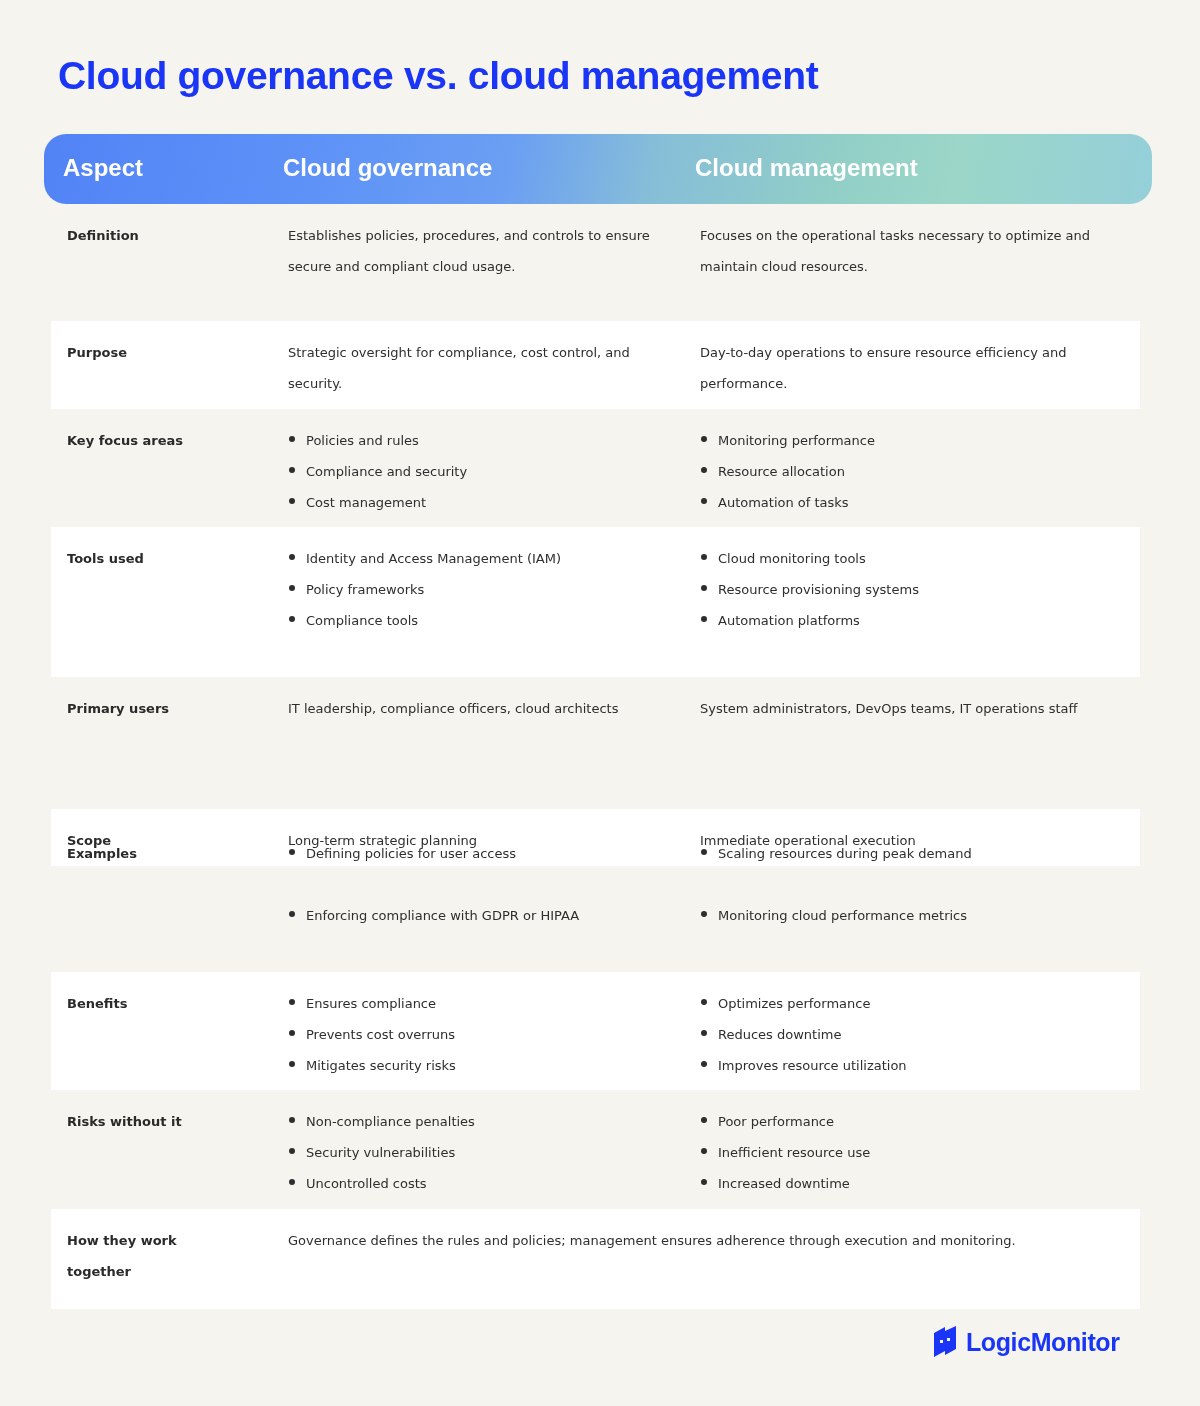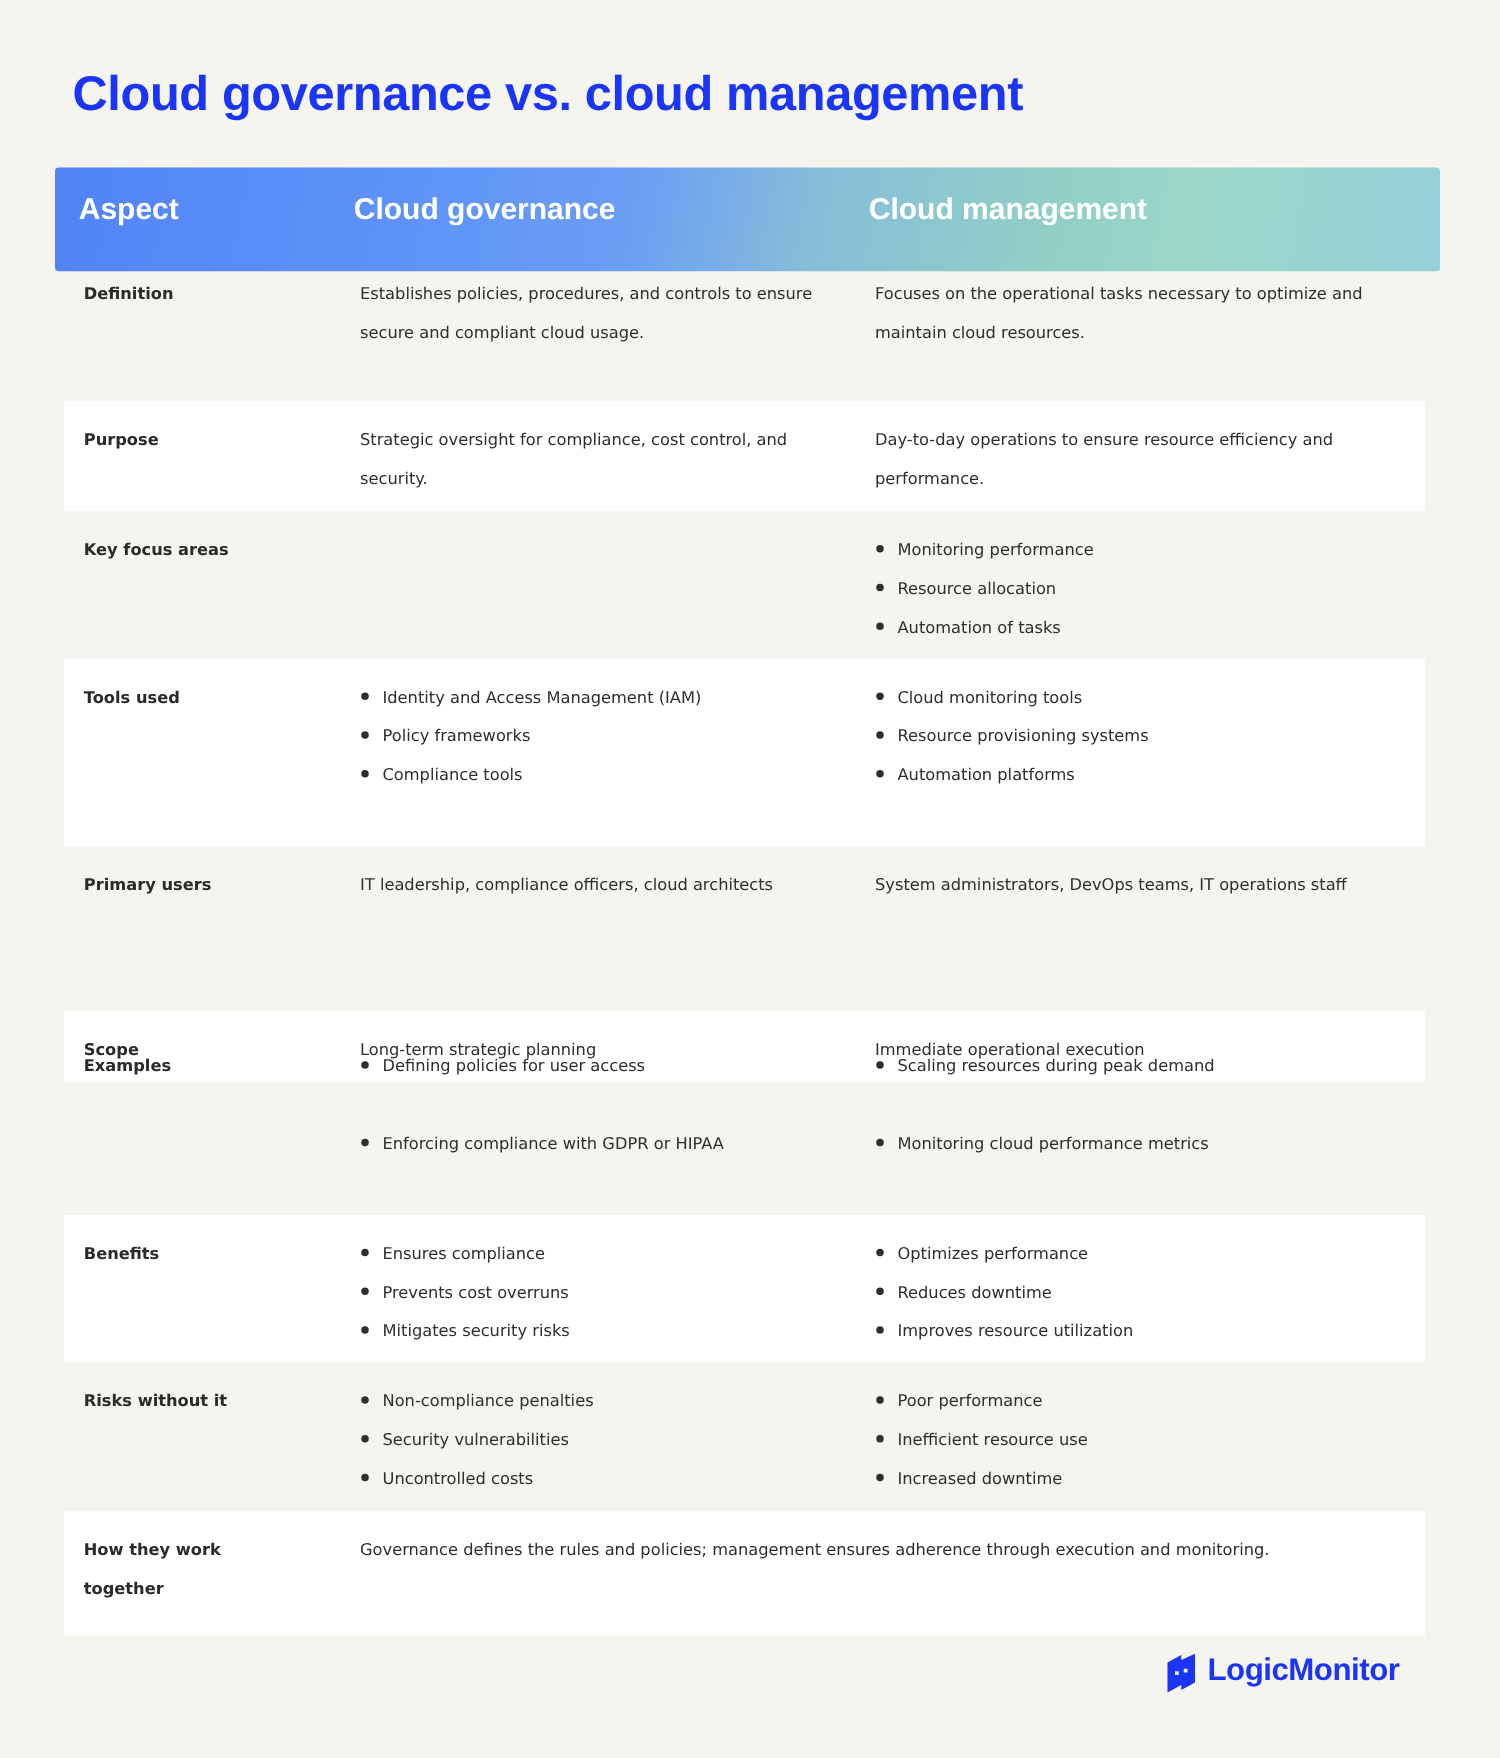--- a/index.html
+++ b/index.html
@@ -26,22 +26,22 @@
       letter-spacing: -0.3px;
       color: #1a35f5;
       line-height: 52px;
       white-space: nowrap;
     }
     .header {
       position: absolute;
       left: 44px;
       top: 134px;
       width: 1108px;
-      height: 83px;
-      border-radius: 3px;
+      height: 70px;
+      border-radius: 22px;
       background: linear-gradient(100deg, #5283f6 0%, #5e92f7 25%, #6b9ff3 42%, #86bed8 55%, #92cfc6 72%, #9bd6c8 82%, #95cfd9 100%);
     }
     .header .hcell {
       position: absolute;
       top: 0;
       height: 70px;
       line-height: 68px;
       color: #ffffff;
       font-family: "Liberation Sans", "DejaVu Sans", sans-serif;
       font-weight: 700;
@@ -88,20 +88,21 @@
       height: 6px;
       border-radius: 50%;
       background: #2e2e2e;
     }
     .logo {
       position: absolute;
       left: 930px;
       top: 1322px;
       height: 40px;
       display: flex;
+      align-items: center;
     }
     .logo svg { display: block; }
     .logo-text {
       margin-left: 6px;
       font-family: "Liberation Sans", "DejaVu Sans", sans-serif;
       font-weight: 700;
       font-size: 25px;
       letter-spacing: -0.4px;
       color: #1a35f5;
       white-space: nowrap;
@@ -125,20 +126,27 @@
 </div>
 
 <div class="row white" style="top:321px;height:88px;">
   <div class="cell c-aspect">Purpose</div>
   <div class="cell c-gov">Strategic oversight for compliance, cost control, and security.</div>
   <div class="cell c-mgmt">Day-to-day operations to ensure resource efficiency and performance.</div>
 </div>
 
 <div class="row beige" style="top:409px;height:118px;">
   <div class="cell c-aspect">Key focus areas</div>
+  <div class="cell c-gov">
+    <ul class="blist">
+      <li><span class="dot"></span><span>Policies and rules</span></li>
+      <li><span class="dot"></span><span>Compliance and security</span></li>
+      <li><span class="dot"></span><span>Cost management</span></li>
+    </ul>
+  </div>
   <div class="cell c-mgmt">
     <ul class="blist">
       <li><span class="dot"></span><span>Monitoring performance</span></li>
       <li><span class="dot"></span><span>Resource allocation</span></li>
       <li><span class="dot"></span><span>Automation of tasks</span></li>
     </ul>
   </div>
 </div>
 
 <div class="row white" style="top:527px;height:150px;">

